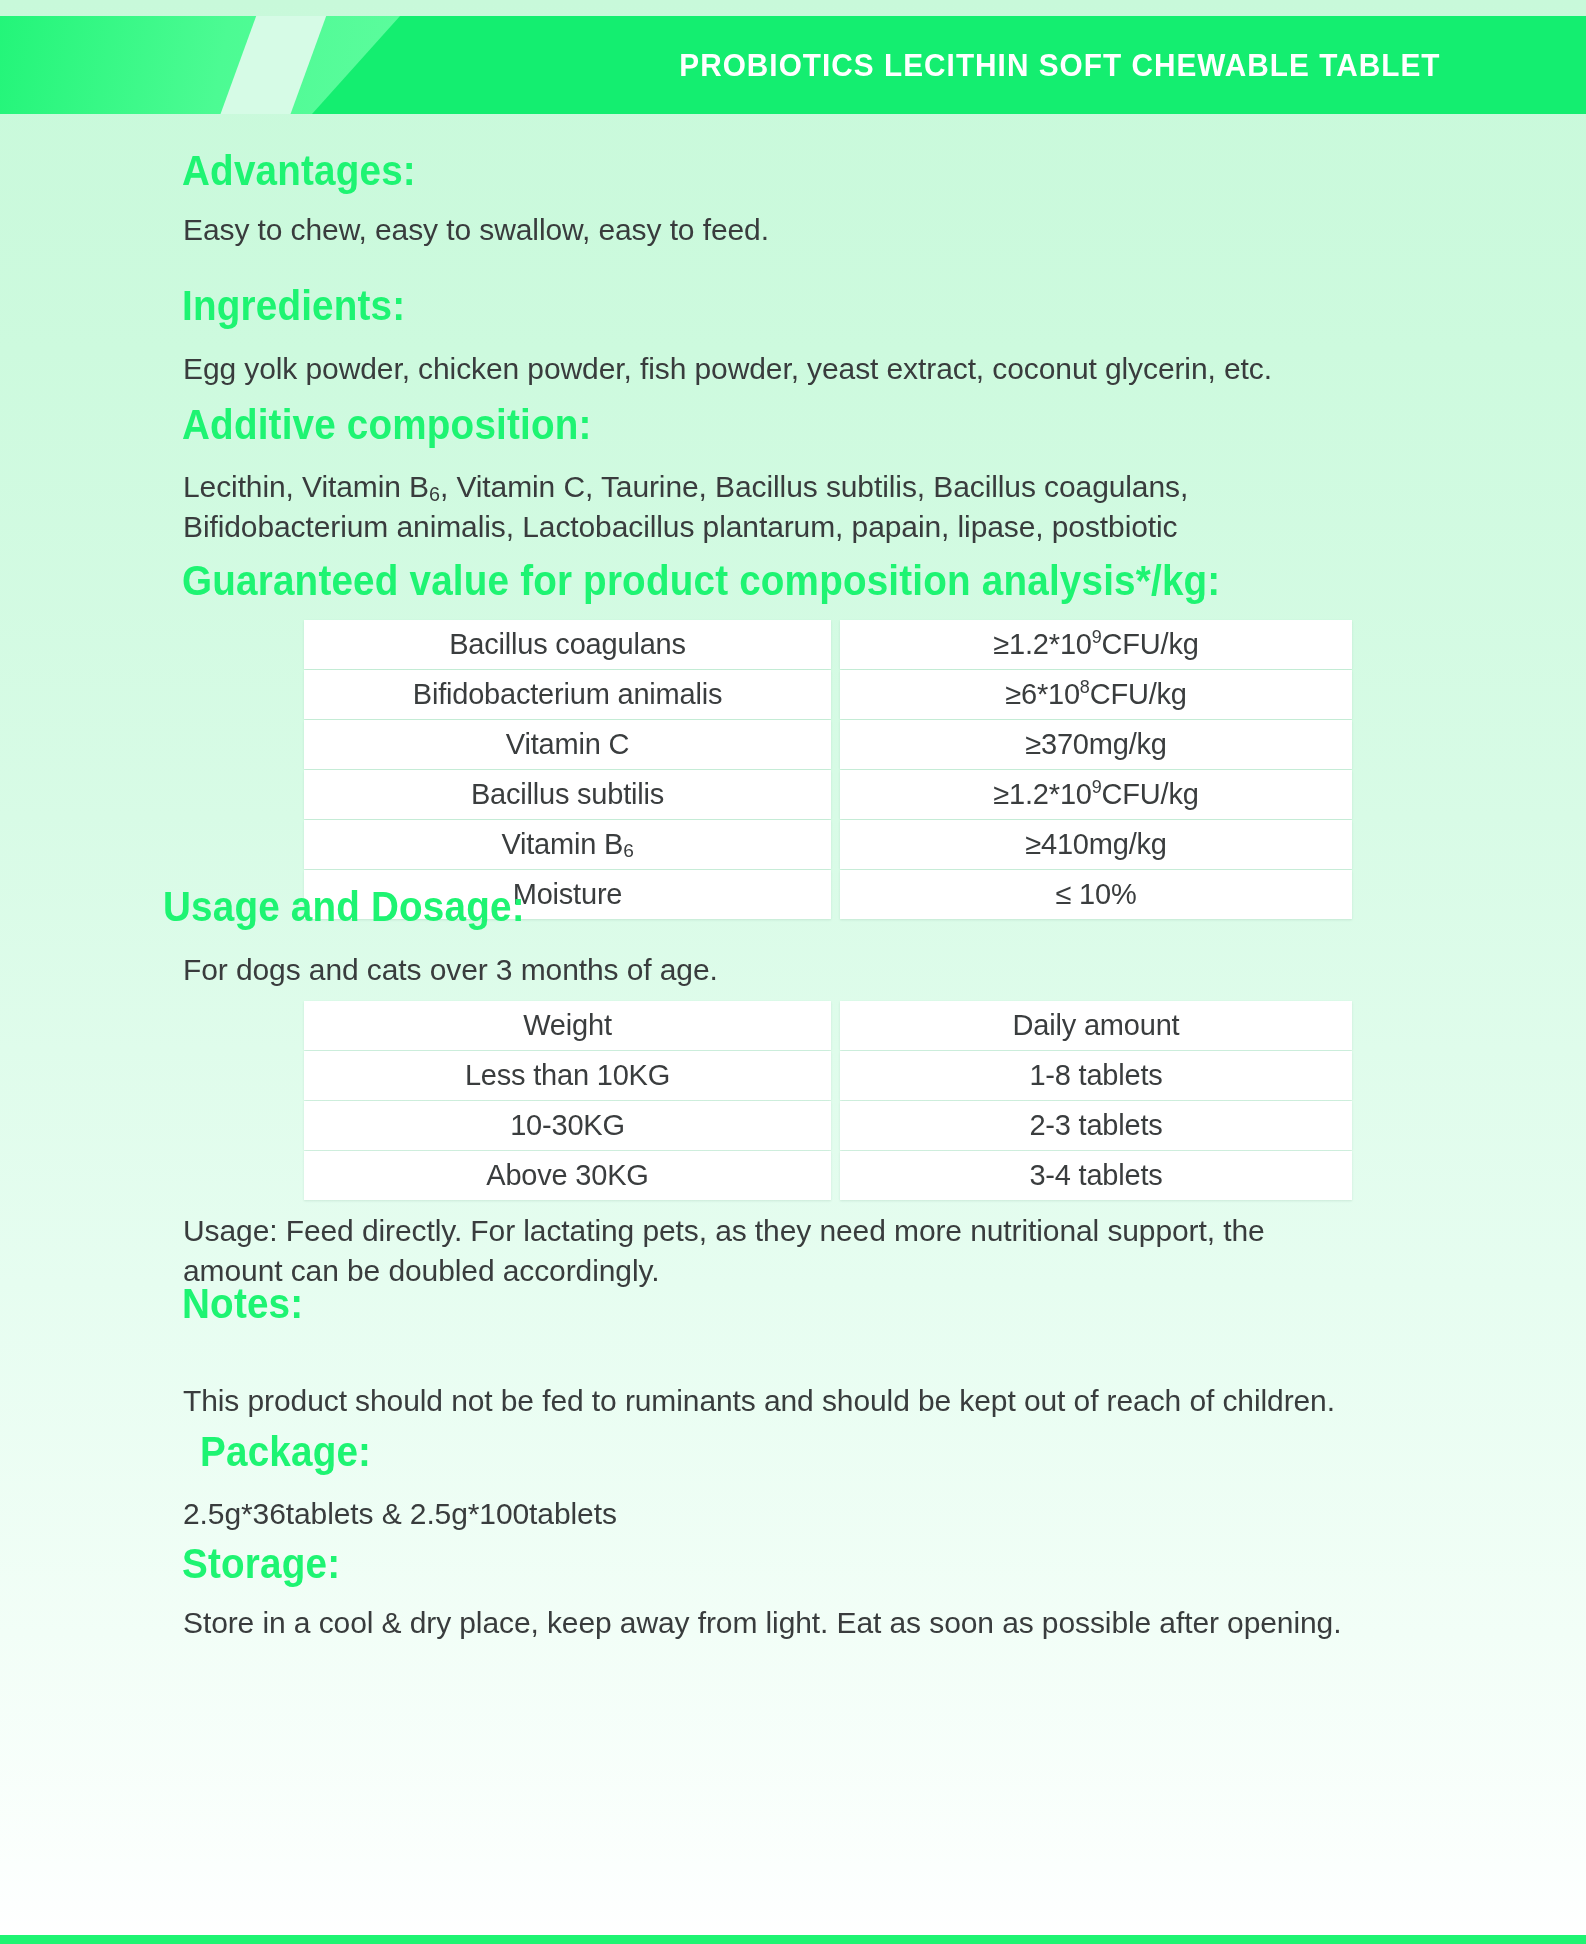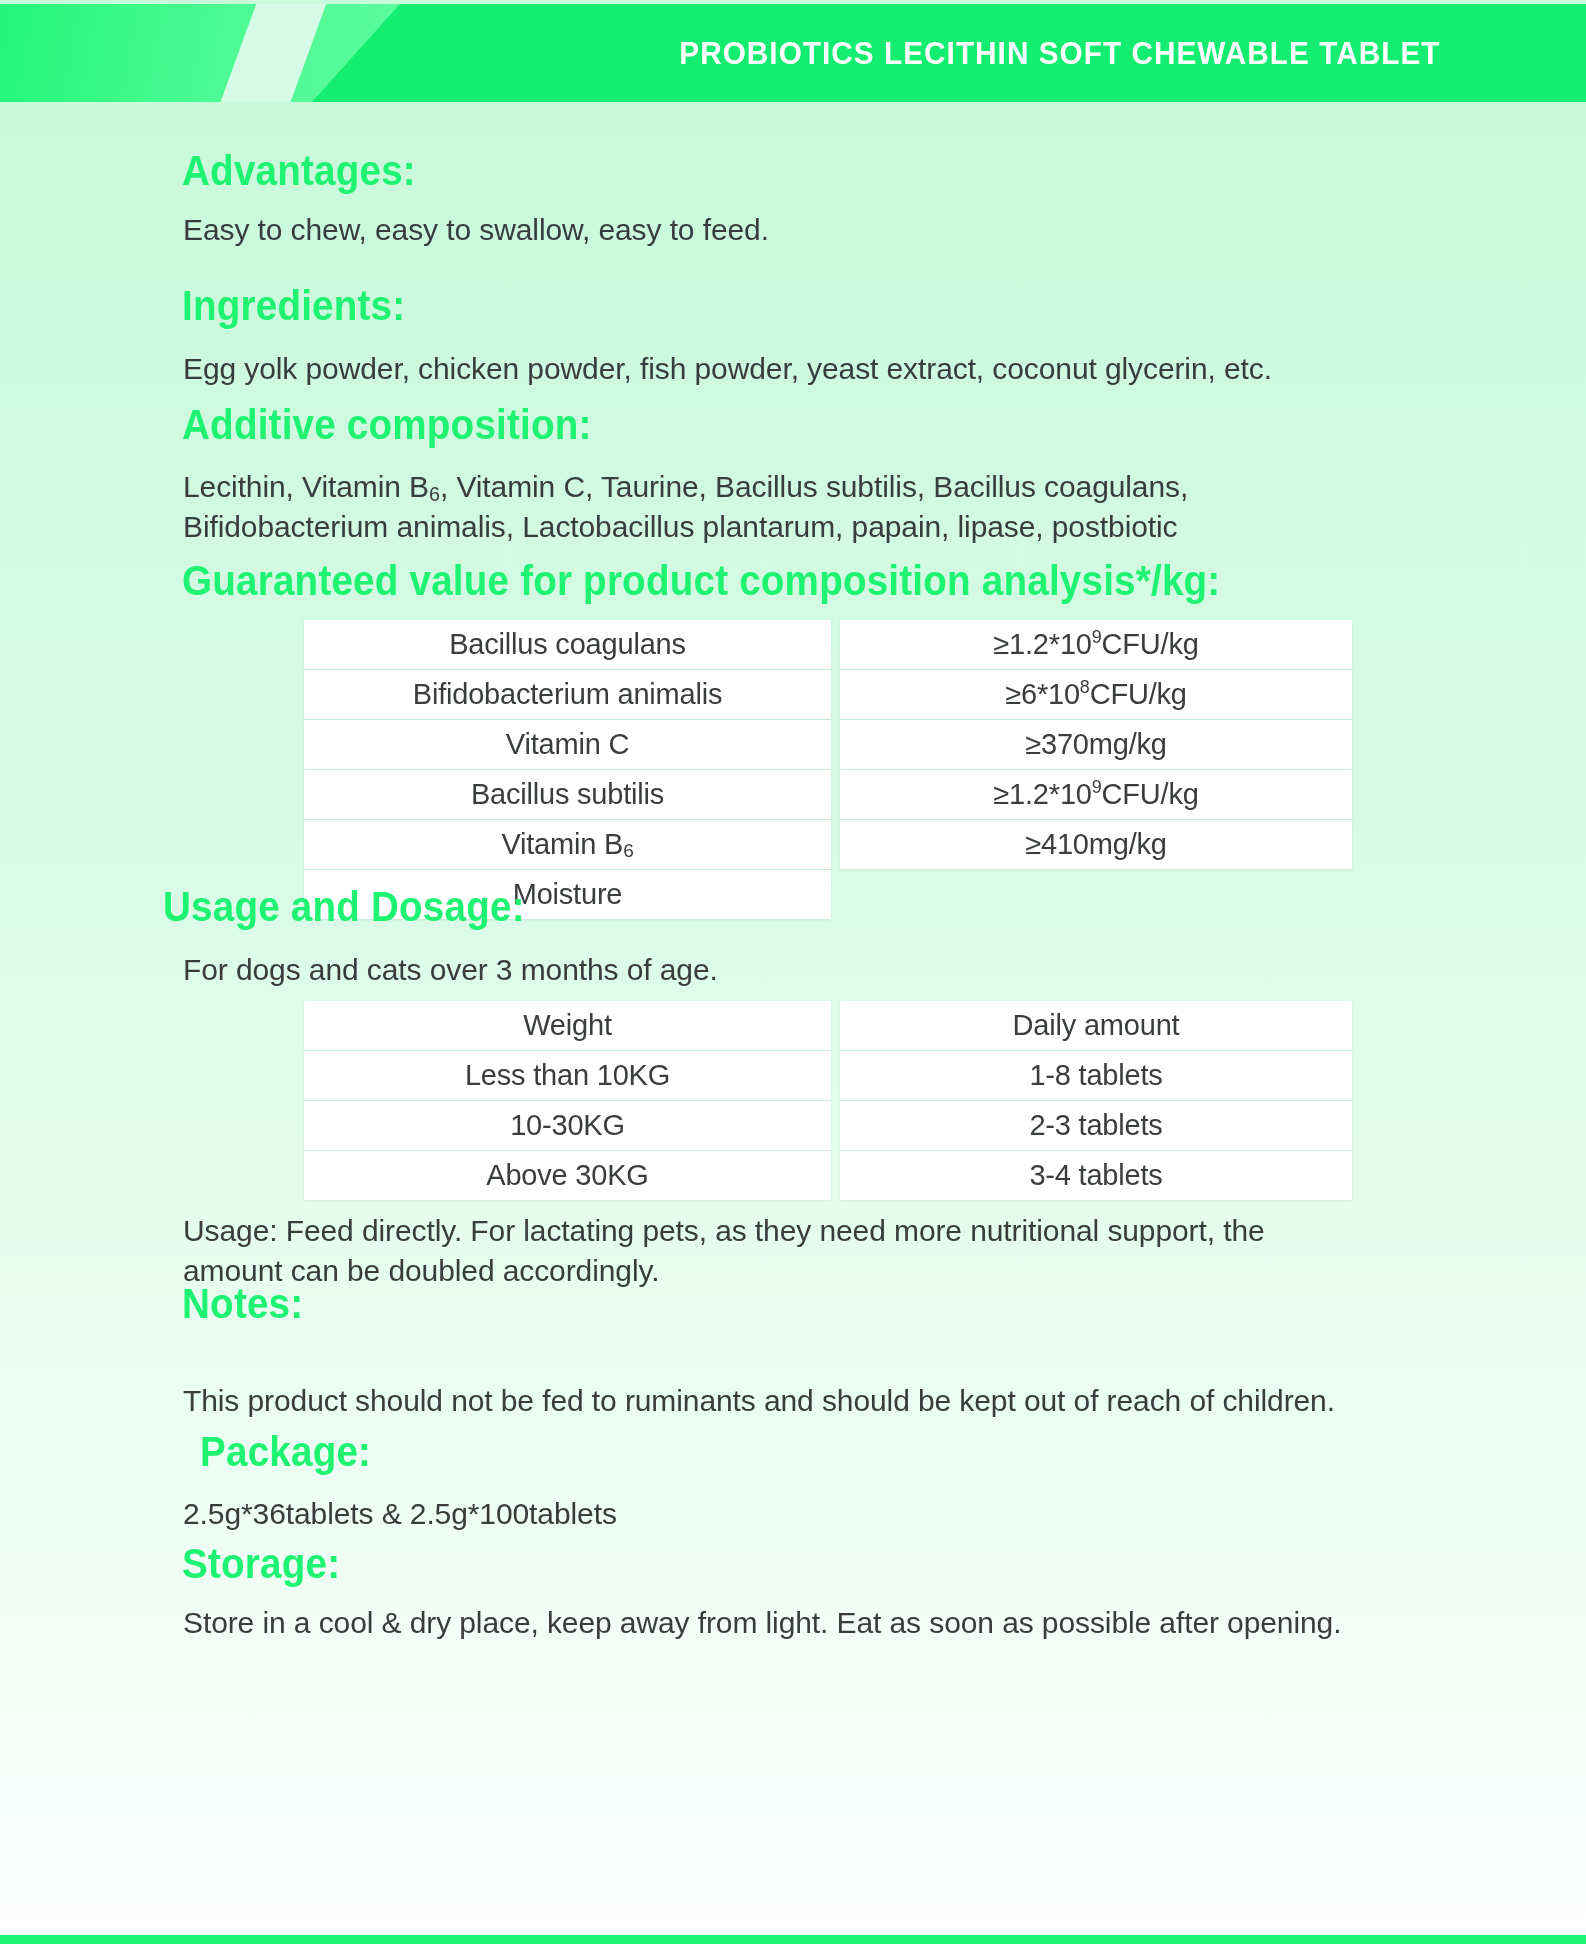--- a/index.html
+++ b/index.html
@@ -25,21 +25,21 @@
                 #e6fdf0 66%,
                 #f2fef7 84%,
                 #fbfffd 96%,
                 #ffffff 100%);
     overflow: hidden;
   }
 
   
   .header {
     position: absolute;
-    left: 0; top: 4px;
+    left: 0; top: 16px;
     width: 1586px;
     height: 98px;
     overflow: hidden;
     background: #14ee70;
   }
   .header-left-panel {
     position: absolute;
     left: 0; top: 0;
     width: 400px;
     height: 98px;
@@ -194,20 +194,21 @@
         <div class="trow">
           <div class="tcell col-a">Bacillus subtilis</div>
           <div class="tcell col-b">≥1.2*10<sup class="exp">9</sup>CFU/kg</div>
         </div>
         <div class="trow">
           <div class="tcell col-a">Vitamin B<sub class="sb">6</sub></div>
           <div class="tcell col-b">≥410mg/kg</div>
         </div>
         <div class="trow">
           <div class="tcell col-a">Moisture</div>
+          <div class="tcell col-b">≤ 10%</div>
         </div>
       </div>
 
     <div class="section abs" style="left:163px; top:786px;">
       <h2 class="heading">Usage and Dosage:</h2>
     </div>
     <p class="body-text abs" style="left:183px; top:852px;">For dogs and cats over 3 months of age.</p>
 
     <div class="data-table" id="dosage-table" style="left:272px; top:903px;">
         <div class="trow">

